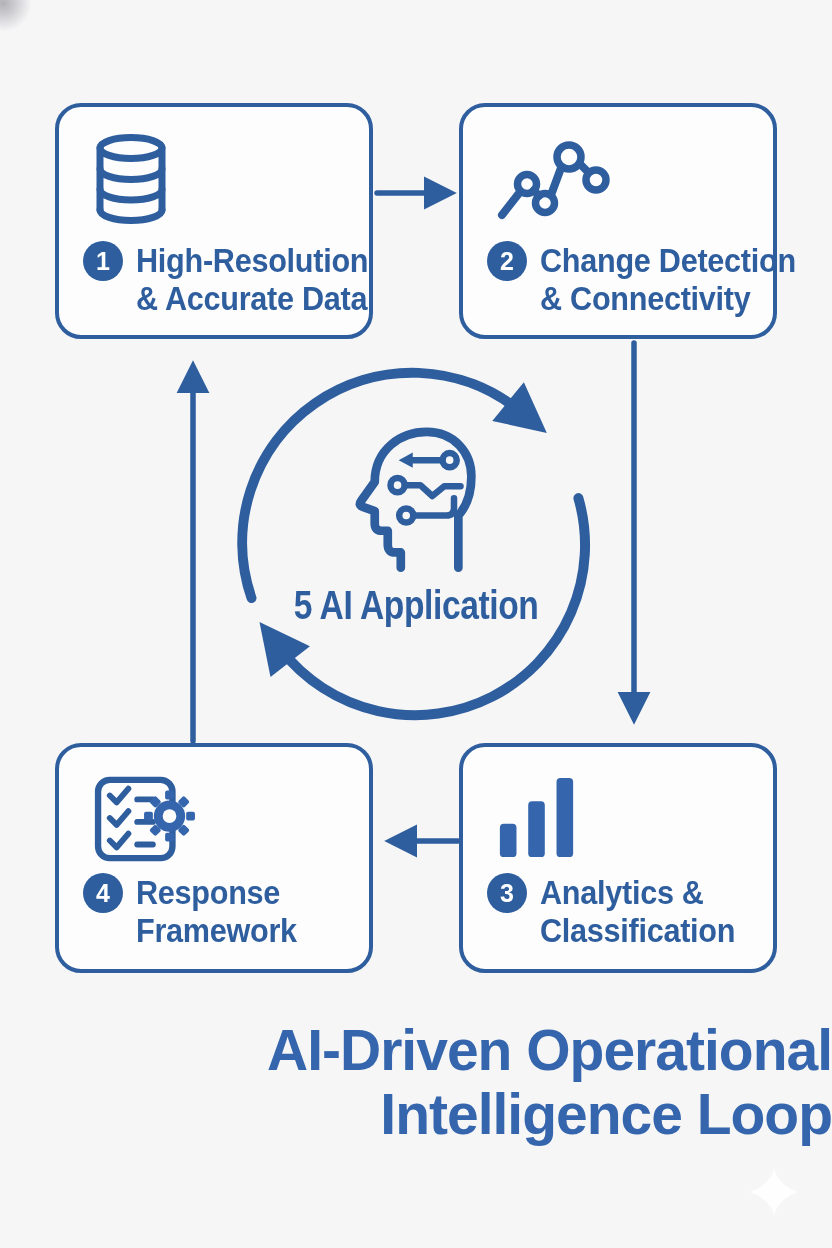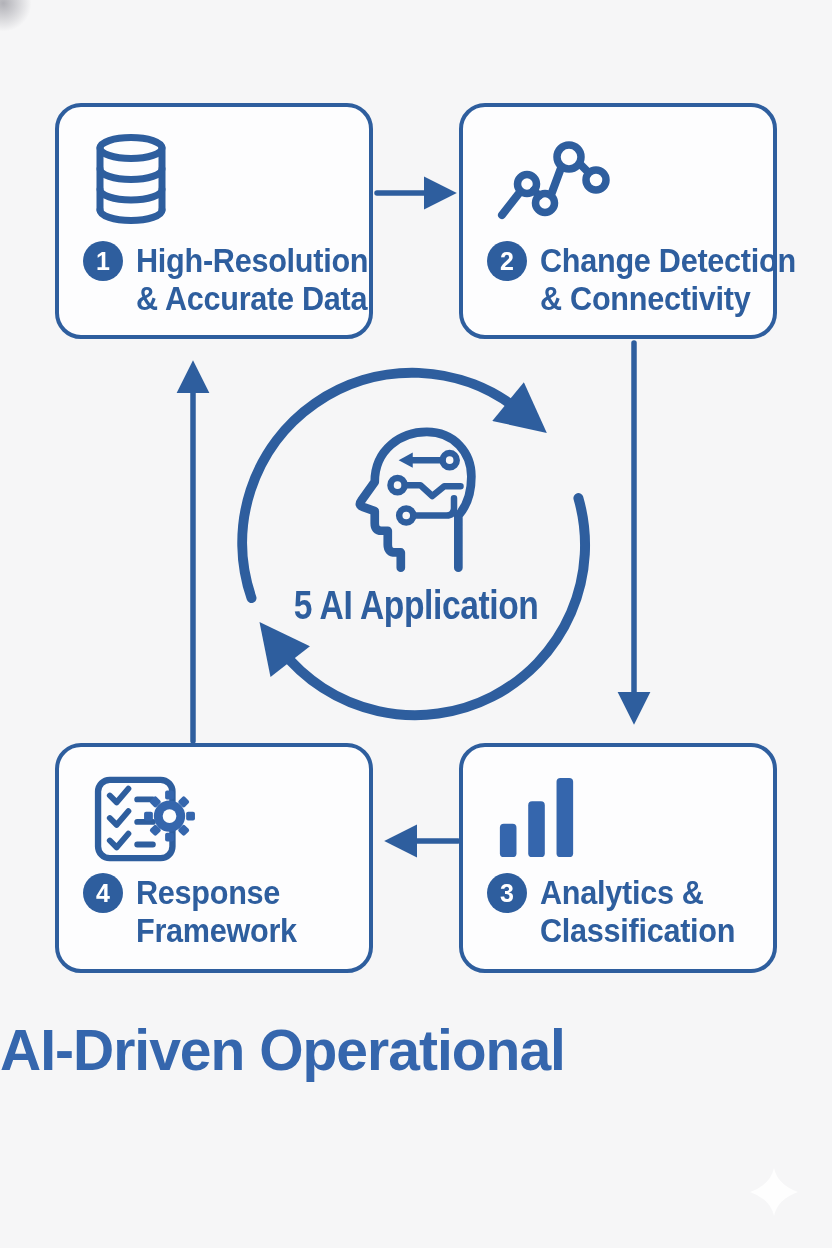--- a/index.html
+++ b/index.html
@@ -38,21 +38,21 @@
     letter-spacing:-0.3px;white-space:nowrap;transform:scaleX(.9);transform-origin:left top;
   }
   .ln{display:block;}
   .head-icon{position:absolute;left:346px;top:420px;z-index:2;}
   .center-label{
     position:absolute;left:416px;top:583px;z-index:2;white-space:nowrap;
     transform:translateX(-50%) scaleX(.84);
     font-size:40px;font-weight:bold;color:var(--primary);letter-spacing:-0.5px;
   }
   .title{
-    position:absolute;left:0;top:1018px;width:832px;z-index:2;text-align:left;
+    position:absolute;left:0;top:1018px;width:832px;z-index:2;text-align:right;
     font-size:57px;line-height:64px;font-weight:bold;color:var(--accent);letter-spacing:-1px;
   }
   .sparkle{position:absolute;left:750px;top:1168px;z-index:2;opacity:.9;}
   .corner-smudge{
     position:absolute;left:-10px;top:-10px;width:44px;height:44px;z-index:0;
     background:radial-gradient(circle at 30% 30%, rgba(120,120,130,.55), rgba(120,120,130,0) 65%);
   }
 </style>
 </head>
 <body>
@@ -177,19 +177,20 @@
     <circle class="st" stroke-width="6" cx="45" cy="60" r="6.5"></circle>
     <path class="st" stroke-width="6" d="M52 60 H66 L77 70 L88 61 H103"></path>
     <circle class="st" stroke-width="6" cx="53" cy="88" r="6.5"></circle>
     <path class="st" stroke-width="6" d="M60 88 H90 Q97 88 97 81 V72"></path>
   </svg>
 
   <div class="center-label">5 AI Application</div>
 
   <div class="title">
     <span class="ln">AI-Driven Operational</span>
+    <span class="ln">Intelligence Loop</span>
   </div>
 
   <svg class="sparkle" width="48" height="48" viewBox="0 0 40 40">
     <path d="M20 0 Q23 14 40 20 Q23 26 20 40 Q17 26 0 20 Q17 14 20 0" fill="#ffffff"></path>
   </svg>
 
 </div>
 
 </body></html>

